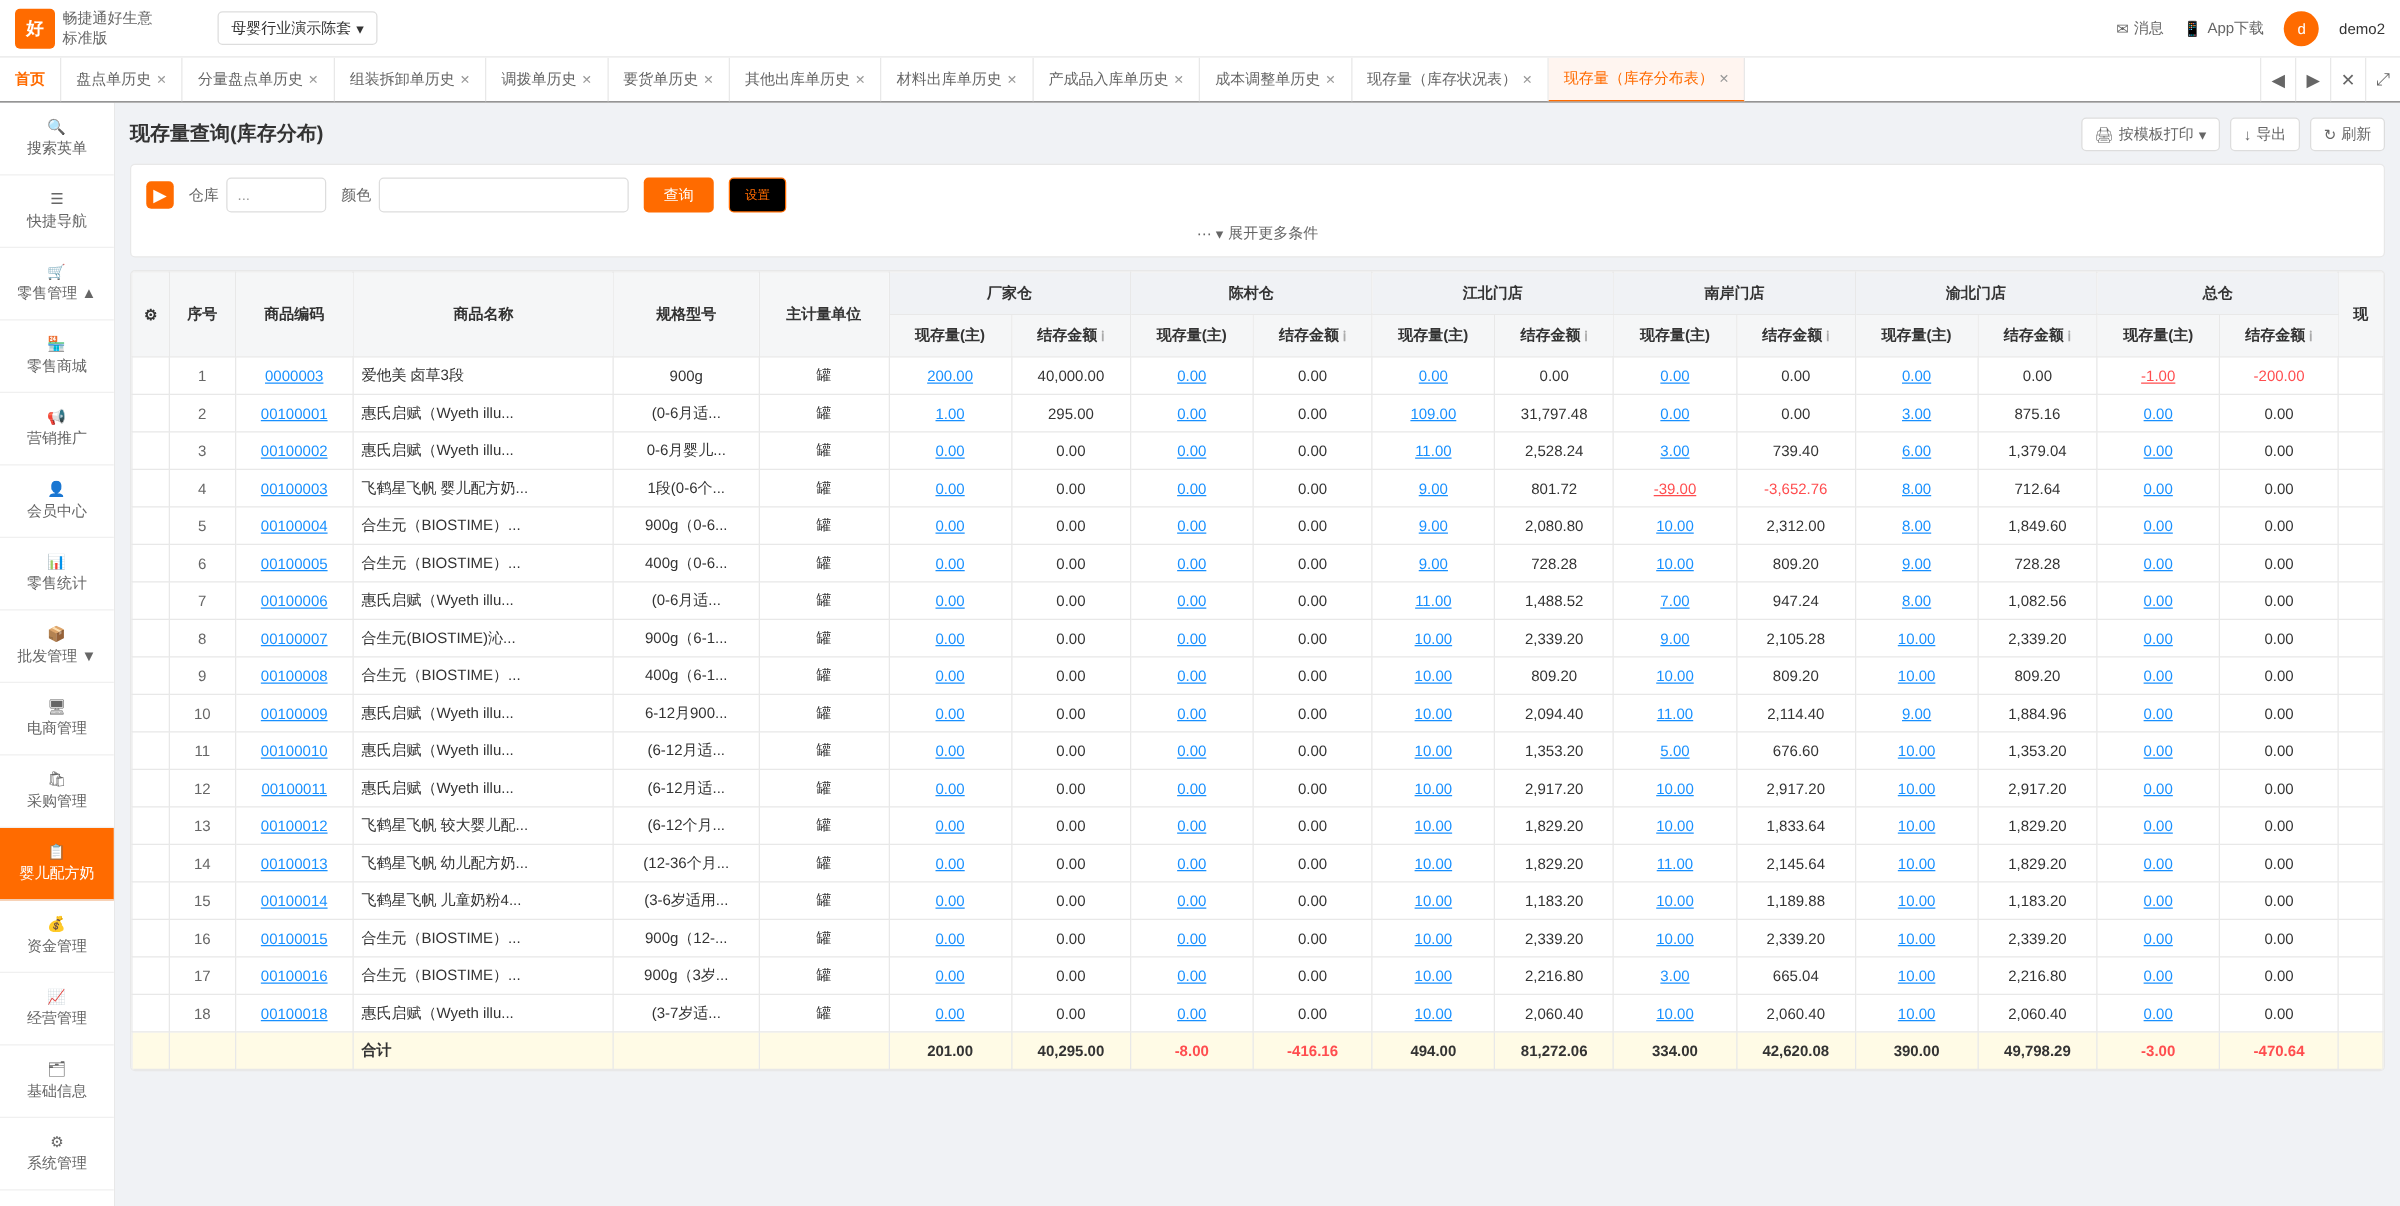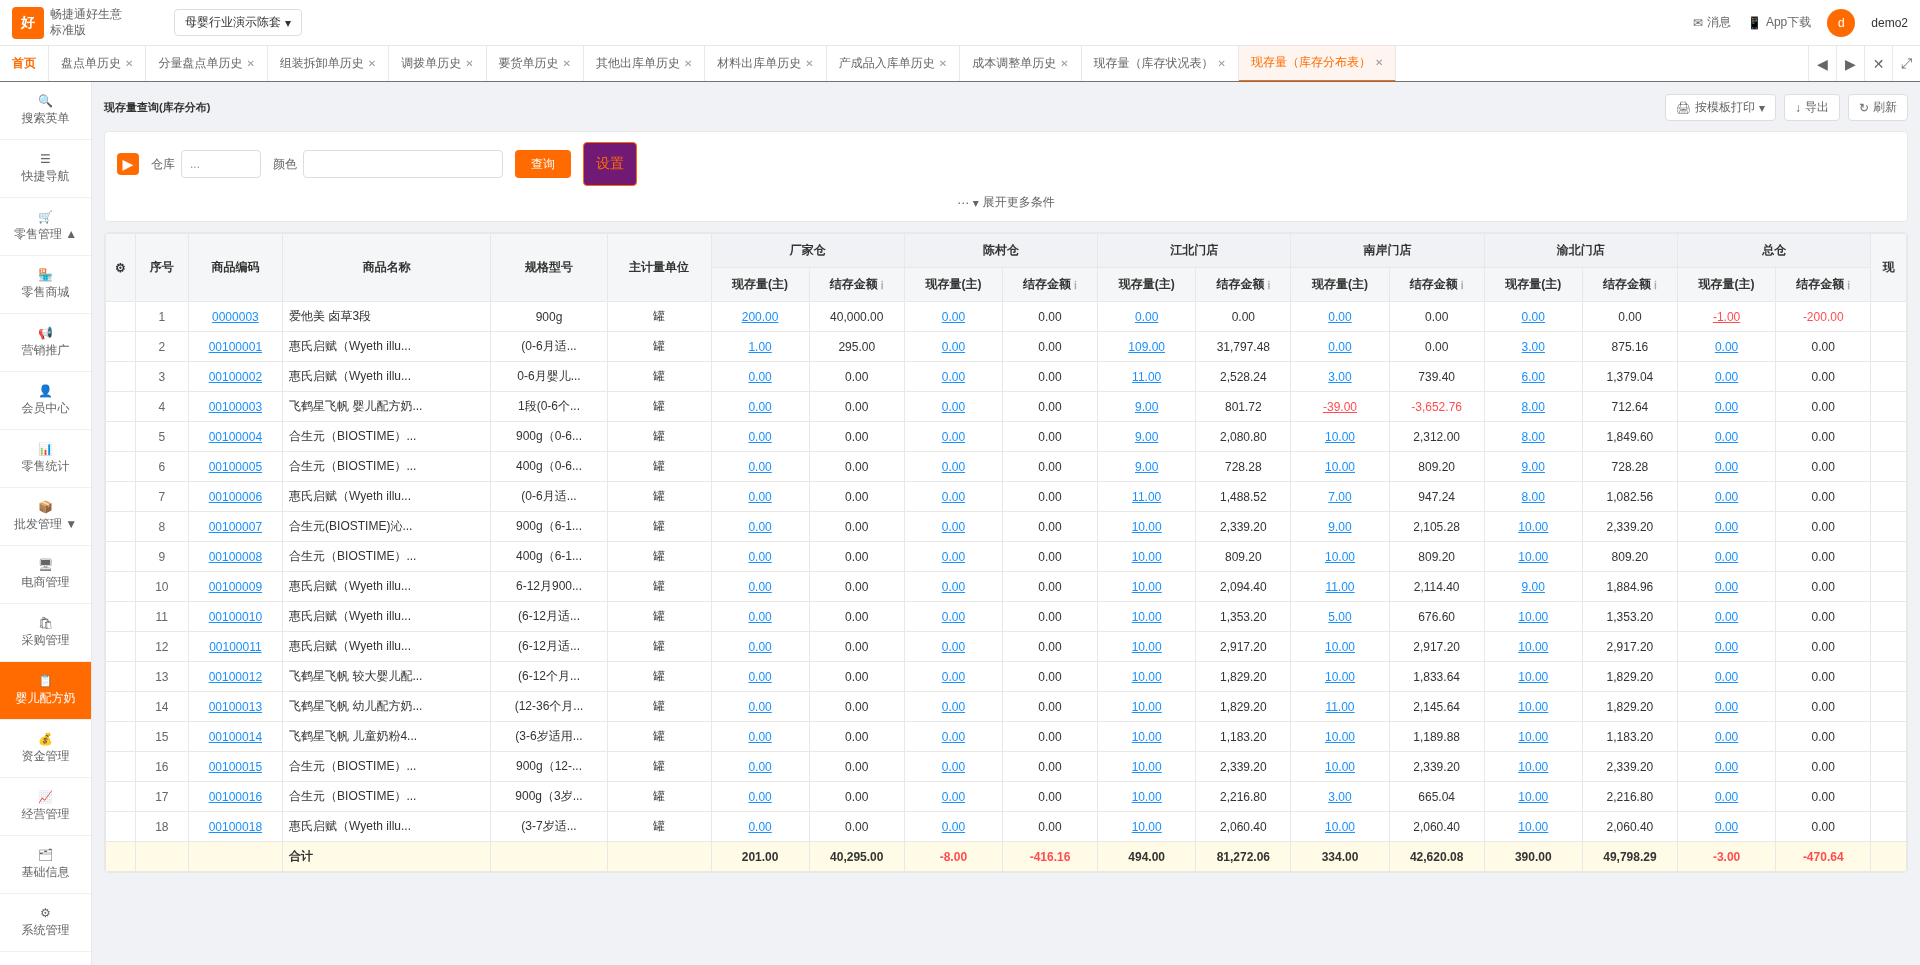--- a/index.html
+++ b/index.html
@@ -30,37 +30,37 @@
     .sidebar { position: fixed; top: 82px; left: 0; width: 92px; bottom: 0; background: #fff; border-right: 1px solid #e8e8e8; overflow-y: auto; z-index: 98; }
     .sidebar-item { padding: 12px 8px; text-align: center; cursor: pointer; color: #666; border-bottom: 1px solid #f0f0f0; }
     .sidebar-item.active { background: #ff6b00; color: #fff; }
     .sidebar-item-label { font-size: 12px; margin-top: 2px; }
 
     
     .main { position: fixed; top: 82px; left: 92px; right: 0; bottom: 0; overflow: auto; background: #f0f2f5; padding: 12px; }
 
     
     .page-header { display: flex; align-items: center; justify-content: space-between; margin-bottom: 10px; }
-    .page-title { font-size: 11px; font-weight: bold; color: #333; }
+    .page-title { font-size: 16px; font-weight: bold; color: #333; }
     .page-actions { display: flex; align-items: center; gap: 8px; }
     .btn-action { display: flex; align-items: center; gap: 4px; padding: 4px 10px; border-radius: 4px; cursor: pointer; font-size: 12px; border: 1px solid #ddd; background: #fff; color: #666; }
 
     
     .filter-area { background: #fff; border-radius: 4px; padding: 10px 12px; margin-bottom: 10px; border: 1px solid #e8e8e8; }
     .filter-row { display: flex; align-items: center; gap: 12px; flex-wrap: nowrap; }
     .filter-toggle { width: 22px; height: 22px; background: #ff6b00; color: #fff; border-radius: 4px; display: flex; align-items: center; justify-content: center; cursor: pointer; font-size: 14px; flex-shrink: 0; }
     .filter-item { display: flex; align-items: center; gap: 6px; flex-shrink: 0; }
     .filter-label { color: #666; white-space: nowrap; }
     .filter-input { border: 1px solid #ddd; border-radius: 4px; padding: 4px 8px; min-width: 80px; height: 28px; color: #333; display: flex; align-items: center; gap: 4px; cursor: pointer; }
     .filter-input-long { min-width: 400px; }
     .filter-input-color { min-width: 200px; }
     .filter-dots { color: #999; }
     .filter-product-text { color: #333; overflow: hidden; text-overflow: ellipsis; white-space: nowrap; max-width: 380px; font-size: 11px; }
     .btn-search { background: #ff6b00; color: #fff; border: none; border-radius: 4px; padding: 4px 16px; height: 28px; cursor: pointer; font-size: 12px; }
-    .btn-setting { background: #701a75; color: #ff6b00; border: 1px solid #ff6b00; border-radius: 4px; padding: 4px 12px; height: 44px; cursor: pointer; font-size: 14px; }
+    .btn-setting { background: #000000; color: #ff6b00; border: 1px solid #ff6b00; border-radius: 4px; padding: 4px 12px; height: 28px; cursor: pointer; font-size: 10px; }
     .filter-expand { display: flex; align-items: center; gap: 4px; cursor: pointer; color: #666; font-size: 12px; }
 
     
     .table-wrap { background: #fff; border-radius: 4px; border: 1px solid #e8e8e8; overflow: auto; }
     table { width: 100%; border-collapse: collapse; min-width: 1700px; }
     thead th { background: #f5f6f7; color: #333; font-weight: bold; padding: 8px 6px; border: 1px solid #e8e8e8; text-align: center; white-space: nowrap; font-size: 12px; position: sticky; top: 0; z-index: 10; }
     thead th.group-header { background: #f0f2f5; }
     tbody tr { border-bottom: 1px solid #f0f0f0; }
     tbody tr.total-row { background: #fffbe6; font-weight: bold; }
     tbody td { padding: 6px 6px; border: 1px solid #e8e8e8; text-align: center; color: #333; font-size: 12px; white-space: nowrap; }

